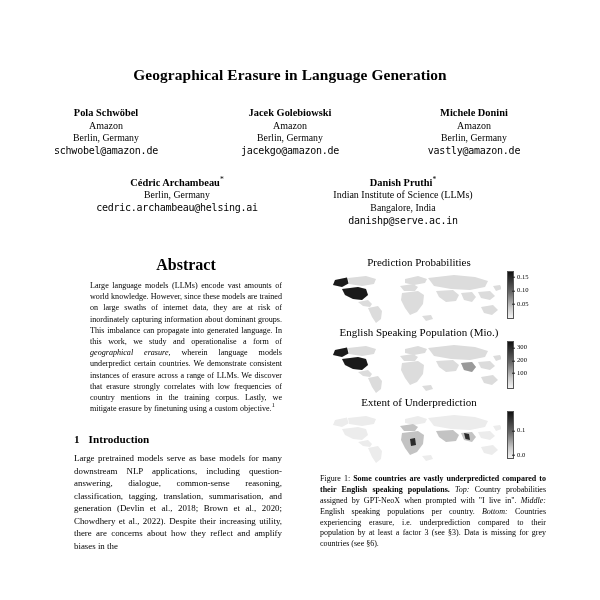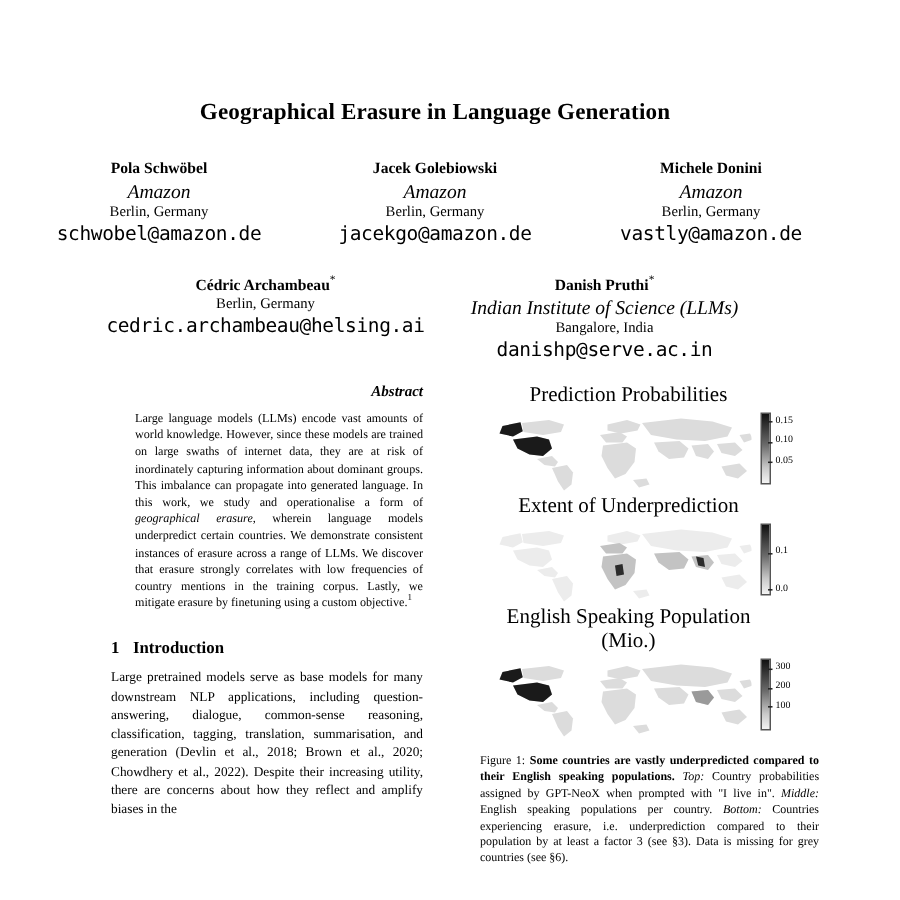--- a/index.html
+++ b/index.html
@@ -54,30 +54,29 @@
     font-weight: bold;
     display: block;
   }
   .author-name sup {
     font-size: 7.6px;
     font-weight: normal;
     vertical-align: super;
     line-height: 0;
   }
   .author-aff {
-    font-size: 13px;
+    font-size: 10px;
     display: block;
-    font-style: italic;
   }
   .author-loc {
     font-size: 9.8px;
     display: block;
   }
   .author-mail {
-    font-size: 13px;
+    font-size: 10px;
     display: block;
     font-family: "DejaVu Sans Mono", monospace;
     letter-spacing: -0.25px;
     margin-top: 0.5px;
     text-align: center;
   }
 
   
   .columns {
     position: absolute;
@@ -90,25 +89,24 @@
     padding: 0 74px;
     box-sizing: border-box;
   }
   .col {
     width: 226px;
     position: relative;
   }
   .col-left { padding: 0 16px; }
 
   .abstract-heading {
-    text-align: right;
-    font-size: 10px;
+    text-align: center;
+    font-size: 16px;
     font-weight: bold;
     margin: 0 0 6px 0;
-    font-style: italic;
   }
   .abstract-body {
     font-size: 8.1px;
     line-height: 1.385;
     text-align: justify;
     text-justify: inter-word;
     hyphens: manual;
     margin: 0;
   }
   .abstract-body i { font-style: italic; }
@@ -138,21 +136,21 @@
     position: relative;
     width: 226px;
   }
   .panel {
     position: relative;
     width: 226px;
     margin-bottom: 1px;
   }
   .panel-title {
     text-align: center;
-    font-size: 14px;
+    font-size: 11px;
     font-weight: normal;
     margin: 0 0 1px 0;
     padding-right: 28px;
   }
   .panel-body {
     display: flex;
     align-items: stretch;
   }
   .map-wrap {
     position: relative;
@@ -302,60 +300,20 @@
               <div class="cbar-ticks">
                 <span class="cbar-tick" style="top:12%">0.15</span>
                 <span class="cbar-tick" style="top:42%">0.10</span>
                 <span class="cbar-tick" style="top:72%">0.05</span>
               </div>
             </div>
           </div>
         </div>
 
         <div class="panel">
-          <div class="panel-title">Extent of Underprediction</div>
-          <div class="panel-body">
-            <div class="map-wrap">
-              <svg viewBox="0 0 372 112" xmlns="http://www.w3.org/2000/svg">
-                <g fill="#ececec">
-                  <path d="M56 18 L92 14 L112 20 L108 30 L84 34 L58 30 Z"></path>
-                  <path d="M30 22 L54 17 L57 29 L44 36 L26 32 Z"></path>
-                  <path d="M44 40 L76 36 L92 40 L96 52 L84 62 L66 60 L50 52 Z"></path>
-                  <path d="M76 66 L96 62 L104 70 L100 76 L86 74 Z"></path>
-                  <path d="M96 78 L116 74 L124 84 L122 100 L112 108 L104 96 Z"></path>
-                  <path d="M170 20 L196 14 L214 20 L210 28 L188 32 L170 28 Z"></path>
-                  <path d="M216 18 L268 12 L310 16 L336 24 L330 36 L300 42 L262 40 L228 34 Z"></path>
-                  <path d="M316 46 L340 44 L350 54 L340 62 L322 58 Z"></path>
-                  <path d="M322 76 L346 72 L356 82 L344 92 L328 88 Z"></path>
-                  <path d="M346 34 L360 32 L364 40 L352 44 Z"></path>
-                  <path d="M204 94 L222 92 L226 100 L212 104 Z"></path>
-                </g>
-                <g fill="#c3c3c3">
-                  <path d="M160 34 L186 30 L196 36 L190 44 L168 44 Z"></path>
-                  <path d="M164 48 L196 44 L208 52 L206 70 L194 86 L180 92 L170 78 L162 62 Z"></path>
-                  <path d="M232 44 L266 42 L278 52 L272 64 L252 66 L238 56 Z"></path>
-                  <path d="M282 48 L304 46 L312 56 L304 66 L288 62 Z"></path>
-                </g>
-                <g fill="#2b2b2b">
-                  <path d="M180 60 L190 58 L192 72 L182 74 Z"></path>
-                  <path d="M288 48 L298 50 L300 62 L291 60 Z"></path>
-                </g>
-              </svg>
-            </div>
-            <div class="cbar">
-              <div class="cbar-strip"></div>
-              <div class="cbar-ticks">
-                <span class="cbar-tick" style="top:42%">0.1</span>
-                <span class="cbar-tick" style="top:96%">0.0</span>
-              </div>
-            </div>
-          </div>
-        </div>
-
-        <div class="panel">
           <div class="panel-title">English Speaking Population (Mio.)</div>
           <div class="panel-body">
             <div class="map-wrap">
               <svg viewBox="0 0 372 112" xmlns="http://www.w3.org/2000/svg">
                 <g fill="#dcdcdc">
                   <path d="M56 18 L92 14 L112 20 L108 30 L84 34 L58 30 Z"></path>
                   <path d="M30 22 L54 17 L57 29 L44 36 L26 32 Z"></path>
                   <path d="M44 40 L76 36 L92 40 L96 52 L84 62 L66 60 L50 52 Z"></path>
                   <path d="M76 66 L96 62 L104 70 L100 76 L86 74 Z"></path>
                   <path d="M96 78 L116 74 L124 84 L122 100 L112 108 L104 96 Z"></path>
@@ -383,19 +341,59 @@
               <div class="cbar-strip"></div>
               <div class="cbar-ticks">
                 <span class="cbar-tick" style="top:14%">300</span>
                 <span class="cbar-tick" style="top:42%">200</span>
                 <span class="cbar-tick" style="top:70%">100</span>
               </div>
             </div>
           </div>
         </div>
 
+        <div class="panel">
+          <div class="panel-title">Extent of Underprediction</div>
+          <div class="panel-body">
+            <div class="map-wrap">
+              <svg viewBox="0 0 372 112" xmlns="http://www.w3.org/2000/svg">
+                <g fill="#ececec">
+                  <path d="M56 18 L92 14 L112 20 L108 30 L84 34 L58 30 Z"></path>
+                  <path d="M30 22 L54 17 L57 29 L44 36 L26 32 Z"></path>
+                  <path d="M44 40 L76 36 L92 40 L96 52 L84 62 L66 60 L50 52 Z"></path>
+                  <path d="M76 66 L96 62 L104 70 L100 76 L86 74 Z"></path>
+                  <path d="M96 78 L116 74 L124 84 L122 100 L112 108 L104 96 Z"></path>
+                  <path d="M170 20 L196 14 L214 20 L210 28 L188 32 L170 28 Z"></path>
+                  <path d="M216 18 L268 12 L310 16 L336 24 L330 36 L300 42 L262 40 L228 34 Z"></path>
+                  <path d="M316 46 L340 44 L350 54 L340 62 L322 58 Z"></path>
+                  <path d="M322 76 L346 72 L356 82 L344 92 L328 88 Z"></path>
+                  <path d="M346 34 L360 32 L364 40 L352 44 Z"></path>
+                  <path d="M204 94 L222 92 L226 100 L212 104 Z"></path>
+                </g>
+                <g fill="#c3c3c3">
+                  <path d="M160 34 L186 30 L196 36 L190 44 L168 44 Z"></path>
+                  <path d="M164 48 L196 44 L208 52 L206 70 L194 86 L180 92 L170 78 L162 62 Z"></path>
+                  <path d="M232 44 L266 42 L278 52 L272 64 L252 66 L238 56 Z"></path>
+                  <path d="M282 48 L304 46 L312 56 L304 66 L288 62 Z"></path>
+                </g>
+                <g fill="#2b2b2b">
+                  <path d="M180 60 L190 58 L192 72 L182 74 Z"></path>
+                  <path d="M288 48 L298 50 L300 62 L291 60 Z"></path>
+                </g>
+              </svg>
+            </div>
+            <div class="cbar">
+              <div class="cbar-strip"></div>
+              <div class="cbar-ticks">
+                <span class="cbar-tick" style="top:42%">0.1</span>
+                <span class="cbar-tick" style="top:96%">0.0</span>
+              </div>
+            </div>
+          </div>
+        </div>
+
         <div class="caption"><span>Figure 1:</span> <b>Some countries are vastly underpredicted compared to their English speaking populations.</b> <i>Top:</i> <span>Country probabilities assigned by GPT-NeoX when prompted with "I live in".</span> <i>Middle:</i> <span>English speaking populations per country.</span> <i>Bottom:</i> <span>Countries experiencing erasure, i.e. underprediction compared to their population by at least a factor 3 (see §3). Data is missing for grey countries (see §6).</span></div>
 
       </div>
     </div>
 
   </div>
 </div>
 
 </body></html>

